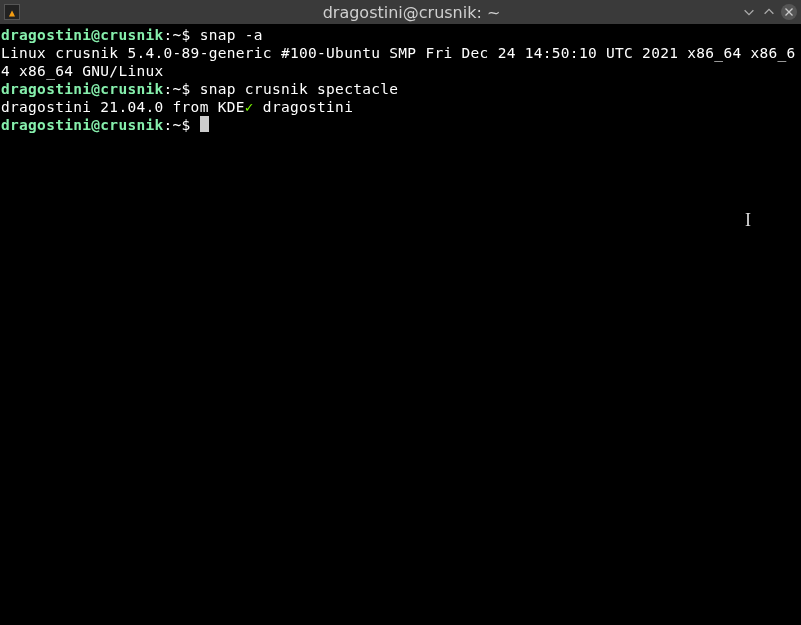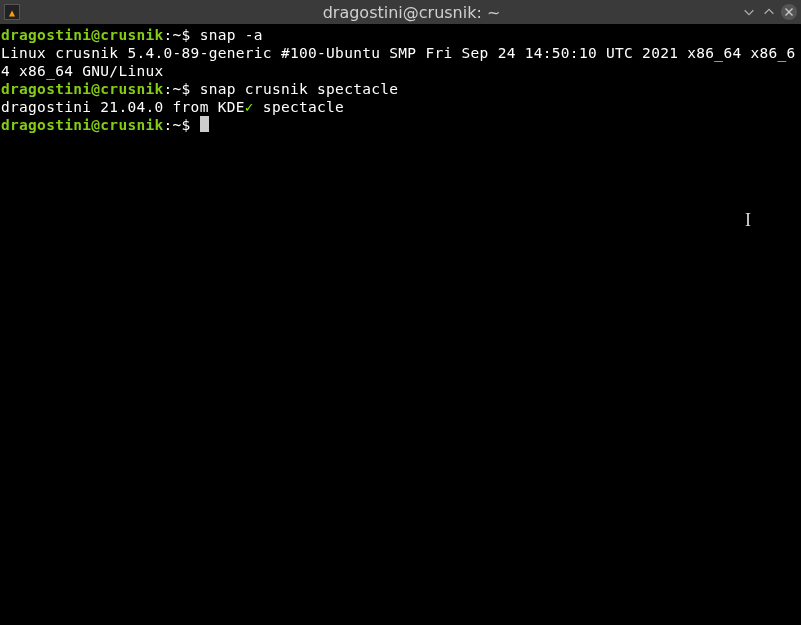--- a/index.html
+++ b/index.html
@@ -74,21 +74,21 @@
     .terminal {
       padding: 2px 1px;
       color: #ffffff;
       line-height: 18px;
       font-size: 14.5px;
       letter-spacing: 0.3px;
       word-break: break-all;
       white-space: pre-wrap;
     }
     .user-host {
-      color: #84cc16;
+      color: #86efac;
       font-weight: bold;
     }
     .path-sep {
       color: #ffffff;
     }
     .prompt-line {
       display: inline;
     }
     .output-line {
       color: #ffffff;
@@ -134,18 +134,18 @@
     </div>
     <div class="win-btn close-btn">
       <svg viewBox="0 0 16 16">
         <path d="M4 4 L12 12 M12 4 L4 12" stroke="#ccc" stroke-width="1.5" fill="none"></path>
       </svg>
     </div>
   </div>
 </div>
 
 <div class="terminal"><span class="prompt-line"><span class="user-host">dragostini@crusnik</span><span class="path-sep">:</span><span class="path-sep">~</span><span class="path-sep">$</span> <span>snap -a</span></span>
-<span class="output-line">Linux crusnik 5.4.0-89-generic #100-Ubuntu SMP Fri Sep 24 14:50:10 UTC 2021 x86_64 x86_64 x86_64 GNU/Linux</span>
+<span class="output-line">Linux crusnik 5.4.0-89-generic #100-Ubuntu SMP Fri Dec 24 14:50:10 UTC 2021 x86_64 x86_64 x86_64 GNU/Linux</span>
 <span class="prompt-line"><span class="user-host">dragostini@crusnik</span><span class="path-sep">:</span><span class="path-sep">~</span><span class="path-sep">$</span> <span>snap crusnik spectacle</span></span>
-<span class="output-line"><span>dragostini 21.04.0 from KDE</span><span class="check">✓</span><span> spectacle</span></span>
+<span class="output-line"><span>dragostini 21.04.0 from KDE</span><span class="check">✓</span><span> dragostini</span></span>
 <span class="prompt-line"><span class="user-host">dragostini@crusnik</span><span class="path-sep">:</span><span class="path-sep">~</span><span class="path-sep">$</span> <span class="cursor"></span></span></div>
 
 <div class="text-cursor">I</div>
 
 </body></html>

